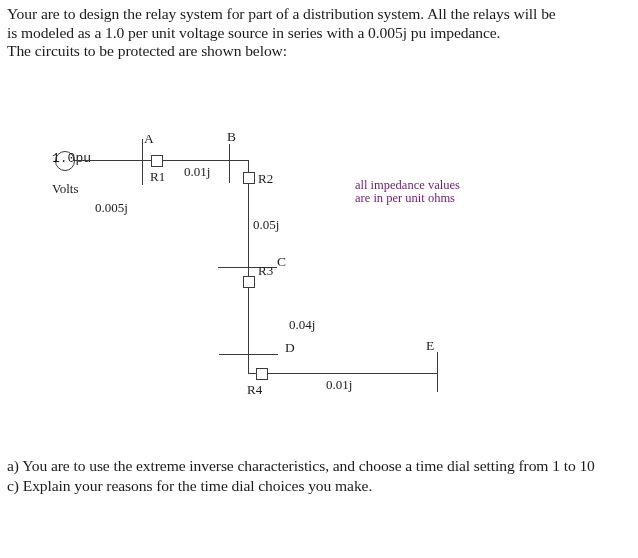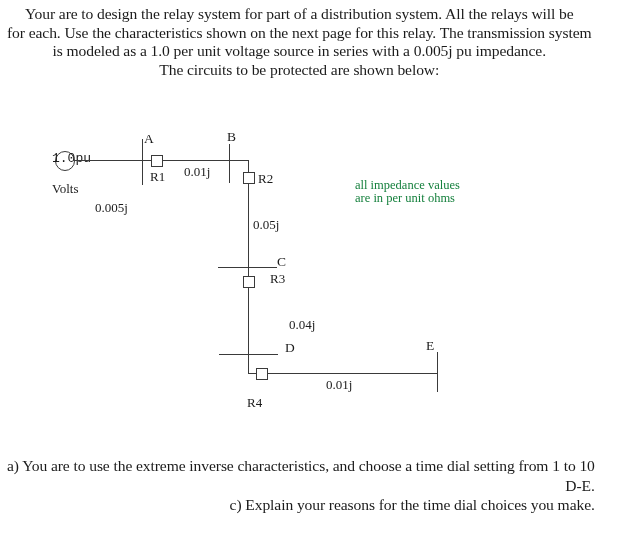--- a/index.html
+++ b/index.html
@@ -14,23 +14,23 @@
   }
   .textblock {
     position: absolute;
     left: 7px;
     white-space: nowrap;
     font-size: 15.6px;
     letter-spacing: -0.1px;
   }
   .textblock .tline { height: 19px; line-height: 19px; }
   .intro { top: 5px; }
-  .intro .tline { height: 18.6px; line-height: 18.6px; text-align: center; }
+  .intro .tline { height: 18.6px; line-height: 18.6px; }
   .questions { top: 456px; }
-  .questions .tline { height: 19.5px; line-height: 19.5px; text-align: right; }
+  .questions .tline { height: 19.5px; line-height: 19.5px; }
 
   
   .dline { position: absolute; background: #3a3a3a; }
   .hline { height: 1.4px; }
   .vline { width: 1.4px; }
   .relay-box {
     position: absolute;
     width: 10px; height: 10px;
     border: 1px solid #3a3a3a;
     background: #ffffff;
@@ -50,31 +50,30 @@
     white-space: nowrap;
     color: #1b1b1b;
   }
   .buslabel { font-size: 13.5px; }
   .note {
     position: absolute;
     left: 355px; top: 179px;
     font-size: 12.5px;
     line-height: 13px;
     white-space: nowrap;
-    color: #15803d;
+    color: #701a75;
   }
 </style>
 </head>
 <body>
 
 <div class="page">
 
   <div class="textblock intro">
     <div class="tline">Your are to design the relay system for part of a distribution system. All the relays will be</div>
-    <div class="tline">for each. Use the characteristics shown on the next page for this relay. The transmission system</div>
     <div class="tline">is modeled as a 1.0 per unit voltage source in series with a 0.005j pu impedance.</div>
     <div class="tline">The circuits to be protected are shown below:</div>
   </div>
 
   <div>
 
     <div class="source-circle"></div>
     <div class="dlabel" style="left:52px; top:152px;font-family:Liberation Mono, monospace;">1.0pu</div>
     <div class="dlabel" style="left:52px; top:182px;">Volts</div>
 
@@ -94,34 +93,33 @@
     <div class="dlabel buslabel" style="left:285px; top:341px;">D</div>
     <div class="dlabel buslabel" style="left:426px; top:339px;">E</div>
 
     <div class="relay-box" style="left:151px; top:155px;"></div>
     <div class="relay-box" style="left:243px; top:172px;"></div>
     <div class="relay-box" style="left:243px; top:276px;"></div>
     <div class="relay-box" style="left:256px; top:368px;"></div>
 
     <div class="dlabel" style="left:150px; top:170px;">R1</div>
     <div class="dlabel" style="left:258px; top:172px;">R2</div>
-    <div class="dlabel" style="left:258px; top:272px;margin-left:12px;">R3</div>
-    <div class="dlabel" style="left:247px; top:383px;margin-top:13px;">R4</div>
+    <div class="dlabel" style="left:258px; top:264px;">R3</div>
+    <div class="dlabel" style="left:247px; top:383px;">R4</div>
 
     <div class="dlabel" style="left:95px;  top:165px;margin-top:36px;">0.005j</div>
     <div class="dlabel" style="left:184px; top:165px;">0.01j</div>
     <div class="dlabel" style="left:253px; top:218px;font-family:Liberation Serif, serif;">0.05j</div>
     <div class="dlabel" style="left:252px; top:318px;padding-left:37px;">0.04j</div>
     <div class="dlabel" style="left:326px; top:378px;">0.01j</div>
 
     <div class="note">
       <div>all impedance values</div>
       <div>are in per unit ohms</div>
     </div>
   </div>
 
   <div class="textblock questions">
     <div class="tline">a) You are to use the extreme inverse characteristics, and choose a time dial setting from 1 to 10</div>
-    <div class="tline">D-E.</div>
     <div class="tline">c) Explain your reasons for the time dial choices you make.</div>
   </div>
 
 </div>
 
 </body></html>

